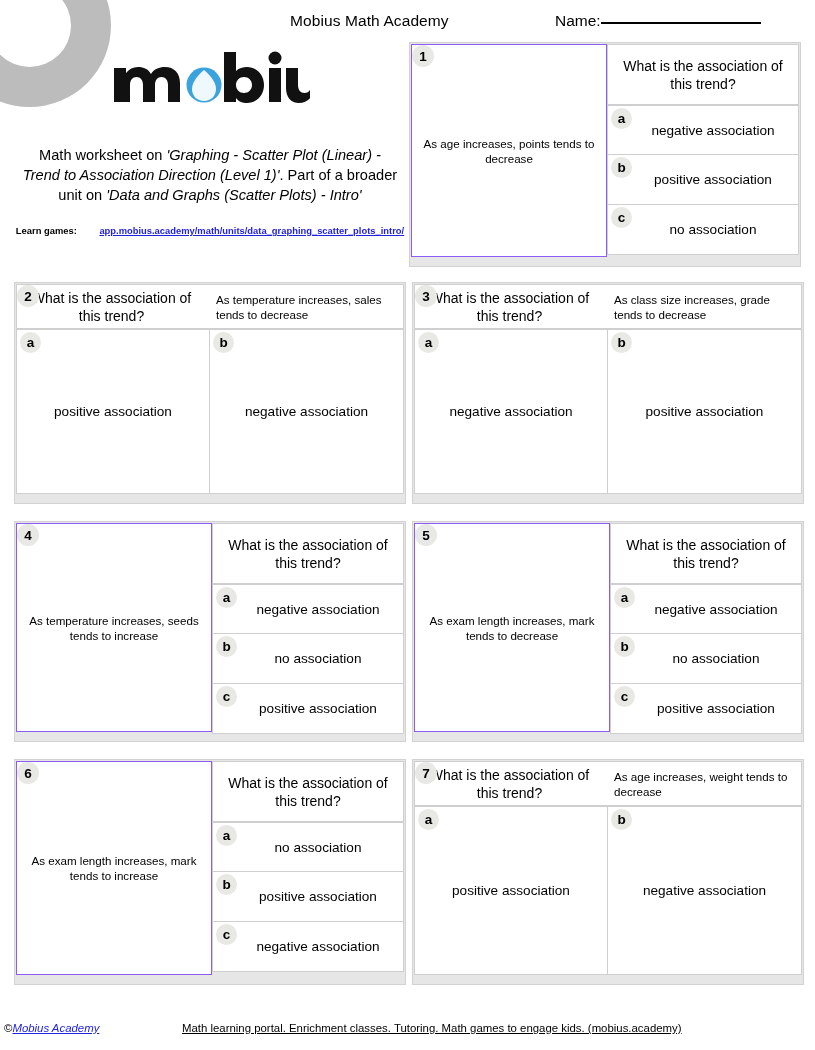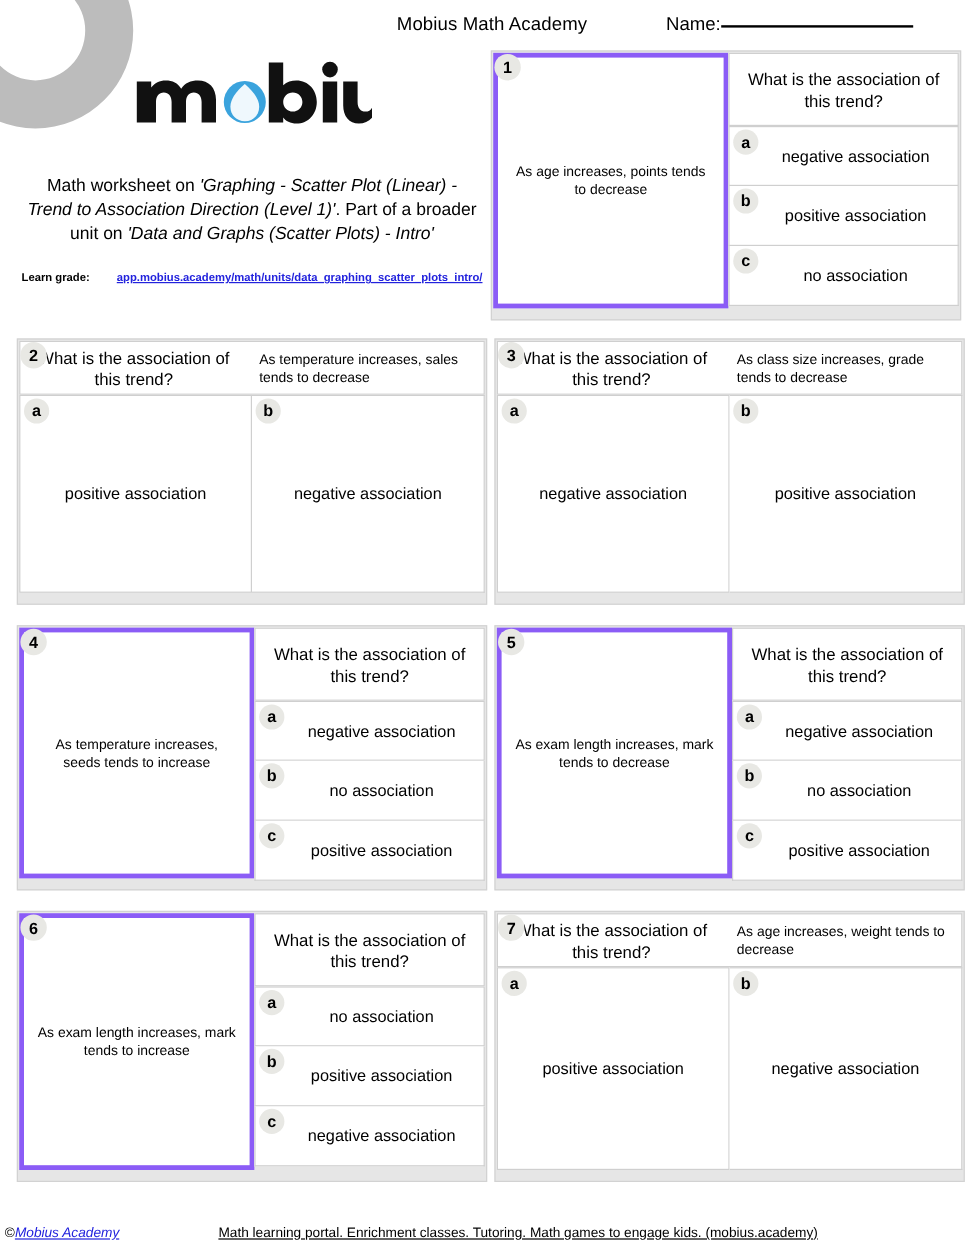--- a/index.html
+++ b/index.html
@@ -32,21 +32,21 @@
     left: 0;
     top: 0;
     width: 815px;
     height: 40px;
   }
   .academy-title {
     position: absolute;
     left: 290px;
     top: 12px;
     width: 240px;
-    text-align: center;
+    text-align: left;
     font-size: 15.5px;
     letter-spacing: 0.1px;
   }
   .name-wrap {
     position: absolute;
     left: 555px;
     top: 12px;
     font-size: 15.5px;
     display: flex;
     align-items: baseline;
@@ -112,21 +112,21 @@
   }
 
   
   .v-prompt {
     position: absolute;
     left: 1px;
     top: 1px;
     bottom: 9px;
     width: 196px;
     background: #ffffff;
-    border: 4px solid #8b5cf6;
+    border: 1px solid #8b5cf6;
     box-sizing: border-box;
     display: flex;
     align-items: center;
     justify-content: center;
     text-align: center;
     padding: 4px 10px;
     font-size: 11.6px;
     line-height: 15px;
   }
   .v-right {
@@ -339,21 +339,21 @@
                C230.4 29.3 232.4 30 237 31 C245 32.7 249 35.8 249 42 C249 49 243 53.5 234 53.5
                C224.8 53.5 218.3 48.6 218 41 Z" fill="#111111"></path>
     </svg>
   </div>
 
   <div class="blurb">
     <span>Math worksheet on </span><span class="em">'Graphing - Scatter Plot (Linear) - Trend to Association Direction (Level 1)'</span><span>. Part of a broader unit on </span><span class="em">'Data and Graphs (Scatter Plots) - Intro'</span>
   </div>
 
   <div class="learn-line">
-    <span>Learn grade: </span><span class="lnk">app.mobius.academy/math/units/data_graphing_scatter_plots_intro/</span>
+    <span>Learn games: </span><span class="lnk">app.mobius.academy/math/units/data_graphing_scatter_plots_intro/</span>
   </div>
 </div>
 
 <div id="questions-root">
     <div class="q-card" style="left: 409px; top: 42px; width: 392px; height: 225px;">
       <div class="q-inner">
         <div class="v-prompt">As age increases, points tends to decrease</div>
         <div class="v-right">
           <div class="v-question">What is the association of this trend?</div>
           <div class="v-opts">

